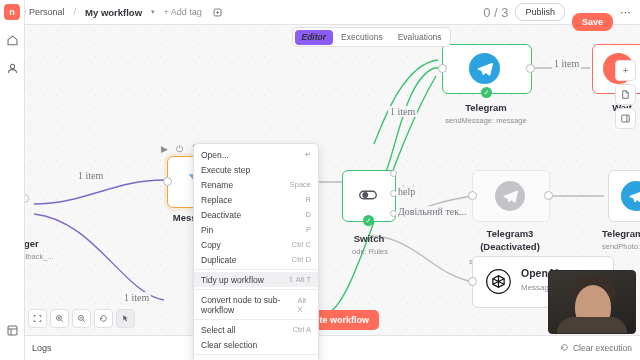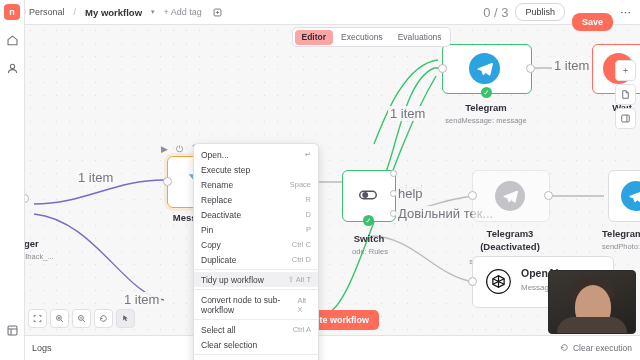--- a/index.html
+++ b/index.html
@@ -38,36 +38,36 @@
 
   
   .canvas{position:absolute;left:24px;top:24px;width:616px;height:312px;background:#f7f7f8;
           background-image:radial-gradient(#dcdce0 0.8px, transparent 0.8px);
           background-size:13px 13px;overflow:hidden;}
 
   
   .tabs{position:absolute;left:268px;top:3px;display:flex;background:#ffffff;border:1px solid #e0e0e4;
         border-radius:5px;padding:1.5px;gap:1px;z-index:30;}
   .tab{font-size:8.5px;padding:2.5px 7px;border-radius:4px;color:#66666e;cursor:pointer;}
-  .tab.active{background:#fca5a5;color:#2f2f36;font-weight:600;}
+  .tab.active{background:#8b5cf6;color:#2f2f36;font-weight:600;font-style:italic;}
 
   
   .rtools{position:absolute;right:4px;top:36px;display:flex;flex-direction:column;gap:3px;z-index:30;}
   .rtool{width:19px;height:19px;background:#fff;border:1px solid #e0e0e4;border-radius:4px;
          display:flex;align-items:center;justify-content:center;color:#66666e;}
 
   
   .node{position:absolute;background:#fff;border:1px solid #dcdce1;border-radius:6px;}
   .node-label{position:absolute;text-align:center;font-size:9.5px;font-weight:600;color:#30303a;}
   .node-sub{position:absolute;text-align:center;font-size:7.5px;color:#8d8d95;}
   .port{position:absolute;width:7px;height:7px;border-radius:50%;background:#fff;border:1.4px solid #b9b9c0;}
   .port.sm{width:5px;height:5px;}
 
   
-  .clabel{position:absolute;font-size:13px;color:#75757d;background:rgba(247,247,248,.9);padding:0 2px;}
+  .clabel{position:absolute;font-size:10px;color:#75757d;background:rgba(247,247,248,.9);padding:0 2px;font-family:Liberation Serif, serif;}
 
   
   .runbtn{position:absolute;background:#ff6d5a;color:#fff;font-size:9px;font-weight:600;
           padding:5px 10px;border-radius:5px;}
 
   
   .zoomctl{position:absolute;left:4px;bottom:8px;display:flex;gap:3px;z-index:30;}
   .zbtn{width:17px;height:17px;background:#fff;border:1px solid #e0e0e4;border-radius:4px;
         display:flex;align-items:center;justify-content:center;color:#5d5d66;font-size:9px;}
   .zbtn.active{background:#ececf0;}

